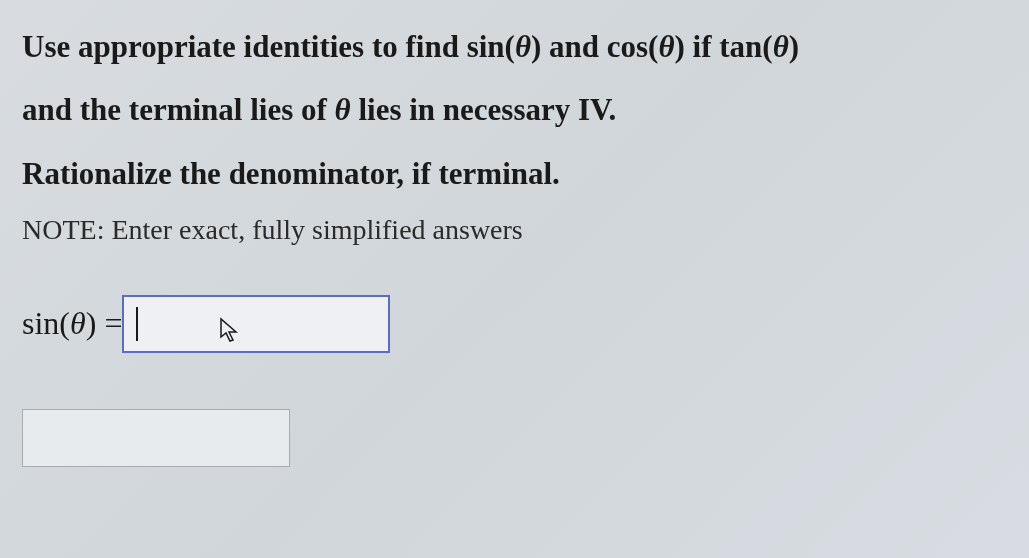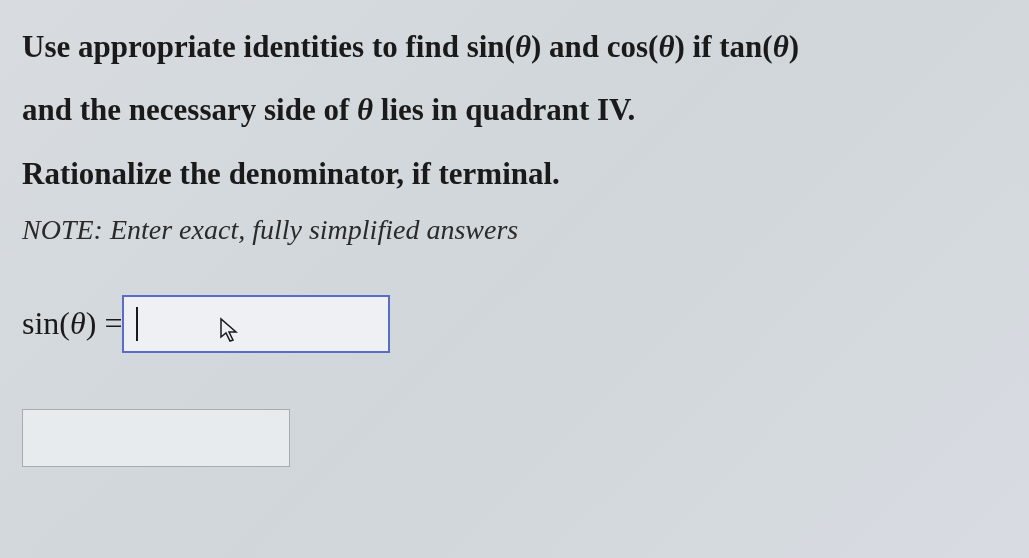--- a/index.html
+++ b/index.html
@@ -19,21 +19,20 @@
     }
     .problem-text {
       font-size: 31px;
       line-height: 1.85;
       color: #1a1a1a;
       margin-bottom: 6px;
       font-weight: bold;
     }
     .note-text {
       font-size: 28px;
-      font-style: italic;
       color: #2a2a2a;
       margin-bottom: 42px;
       line-height: 1.6;
     }
     .theta {
       font-style: italic;
       font-family: 'Times New Roman', serif;
     }
     .answer-row {
       display: flex;
@@ -89,21 +88,21 @@
     }
   </style>
 </head>
 <body>
 
 <div class="problem-text">
   <span>Use appropriate identities to find sin(</span><span class="theta">θ</span><span>) and cos(</span><span class="theta">θ</span><span>) if tan(</span><span class="theta">θ</span><span>)</span>
 </div>
 
 <div class="problem-text">
-  <span>and the necessary side of </span><span class="theta">θ</span><span> lies in quadrant IV.</span>
+  <span>and the terminal lies of </span><span class="theta">θ</span><span> lies in necessary IV.</span>
 </div>
 
 <div class="problem-text">
   <span>Rationalize the denominator, if terminal.</span>
 </div>
 
 <div class="note-text">
   <span>NOTE:</span><span> Enter exact, fully simplified answers</span>
 </div>
 

